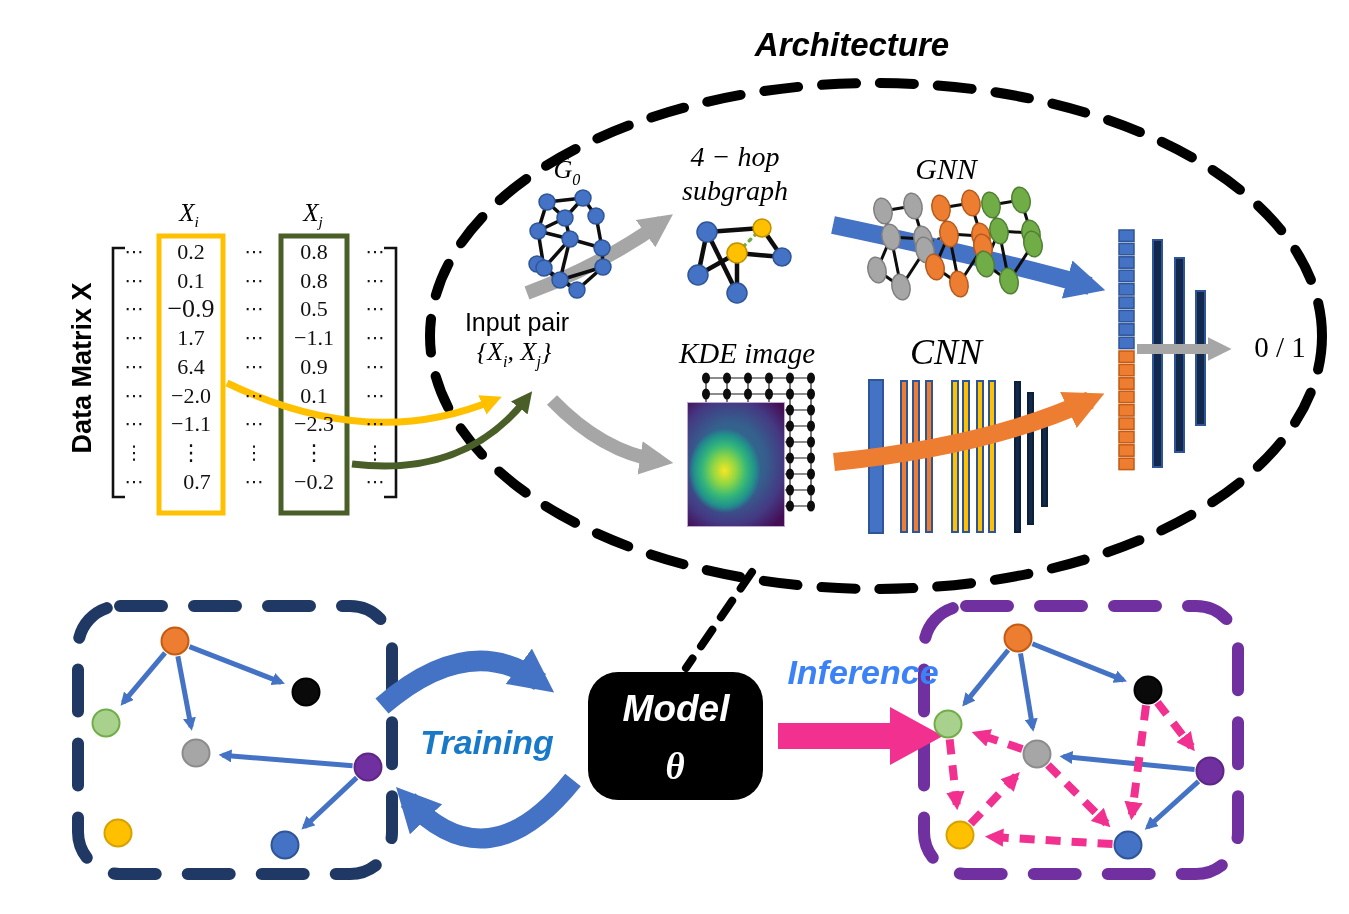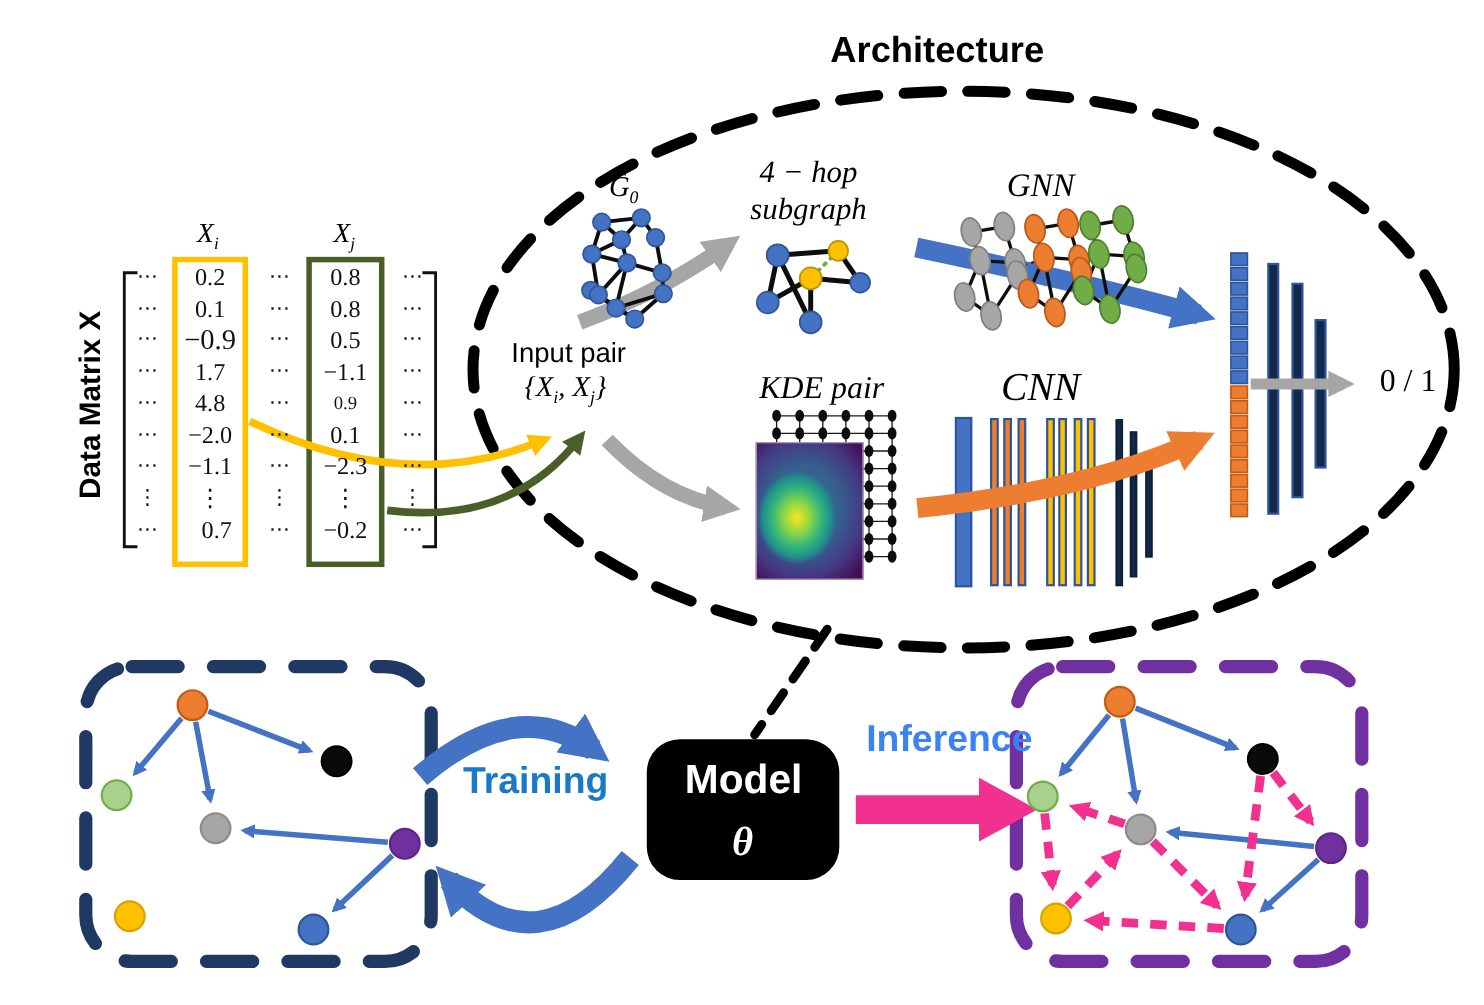--- a/index.html
+++ b/index.html
@@ -3,21 +3,21 @@
 <meta charset="utf-8">
 <style>
   html,body{margin:0;padding:0;background:#fff;}
   .stage{position:relative;width:1349px;height:914px;background:#fff;overflow:hidden;
          font-family:"Liberation Sans",sans-serif;}
   svg.layer{position:absolute;left:0;top:0;z-index:1;}
   .lbl{position:absolute;transform:translate(-50%,-50%);white-space:nowrap;z-index:3;color:#000;}
   .sans{font-family:"Liberation Sans",sans-serif;}
   .ser{font-family:"Liberation Serif",serif;}
   .it{font-style:italic;}
-  .b{font-weight:bold;}
+  .b{font-weight:bold;font-style:italic;}
   sub{font-size:62%;}
   .mcell{position:absolute;z-index:3;text-align:center;color:#111;
          font-family:"Liberation Serif",serif;}
   #kde-img{position:absolute;left:687px;top:402px;width:96px;height:123px;z-index:2;
      border:1px solid #bfa8cc;
      background:
        radial-gradient(ellipse 48% 44% at 38% 55%, #f8e621 0%, #8ed645 26%, #35b779 48%, #21918c 66%, rgba(33,145,140,0) 78%),
        radial-gradient(ellipse 80% 72% at 44% 48%, #2a788e 0%, #355f8d 45%, #443983 70%, rgba(68,57,131,0) 92%),
        #440d54;}
   #model-box{position:absolute;left:588px;top:672px;width:175px;height:128px;background:#000;
@@ -375,23 +375,23 @@
       <div class="mcell" style="left: 161px; top: 295.4px; width: 60px; height: 28.7px; line-height: 28.7px; font-size: 26px;">−0.9</div>
       <div class="mcell" style="left: 224px; top: 295.4px; width: 60px; height: 28.7px; line-height: 28.7px; font-size: 19px;">⋯</div>
       <div class="mcell" style="left: 284px; top: 295.4px; width: 60px; height: 28.7px; line-height: 28.7px; font-size: 22px;">0.5</div>
       <div class="mcell" style="left: 345px; top: 295.4px; width: 60px; height: 28.7px; line-height: 28.7px; font-size: 19px;">⋯</div>
       <div class="mcell" style="left: 104px; top: 324.1px; width: 60px; height: 28.7px; line-height: 28.7px; font-size: 19px;">⋯</div>
       <div class="mcell" style="left: 161px; top: 324.1px; width: 60px; height: 28.7px; line-height: 28.7px; font-size: 22px;">1.7</div>
       <div class="mcell" style="left: 224px; top: 324.1px; width: 60px; height: 28.7px; line-height: 28.7px; font-size: 19px;">⋯</div>
       <div class="mcell" style="left: 284px; top: 324.1px; width: 60px; height: 28.7px; line-height: 28.7px; font-size: 22px;">−1.1</div>
       <div class="mcell" style="left: 345px; top: 324.1px; width: 60px; height: 28.7px; line-height: 28.7px; font-size: 19px;">⋯</div>
       <div class="mcell" style="left: 104px; top: 352.8px; width: 60px; height: 28.7px; line-height: 28.7px; font-size: 19px;">⋯</div>
-      <div class="mcell" style="left: 161px; top: 352.8px; width: 60px; height: 28.7px; line-height: 28.7px; font-size: 22px;">4.8</div>
+      <div class="mcell" style="left: 161px; top: 352.8px; width: 60px; height: 28.7px; line-height: 28.7px; font-size: 22px;">6.4</div>
       <div class="mcell" style="left: 224px; top: 352.8px; width: 60px; height: 28.7px; line-height: 28.7px; font-size: 19px;">⋯</div>
-      <div class="mcell" style="left: 284px; top: 352.8px; width: 60px; height: 28.7px; line-height: 28.7px; font-size: 17px;">0.9</div>
+      <div class="mcell" style="left: 284px; top: 352.8px; width: 60px; height: 28.7px; line-height: 28.7px; font-size: 22px;">0.9</div>
       <div class="mcell" style="left: 345px; top: 352.8px; width: 60px; height: 28.7px; line-height: 28.7px; font-size: 19px;">⋯</div>
       <div class="mcell" style="left: 104px; top: 381.5px; width: 60px; height: 28.7px; line-height: 28.7px; font-size: 19px;">⋯</div>
       <div class="mcell" style="left: 161px; top: 381.5px; width: 60px; height: 28.7px; line-height: 28.7px; font-size: 22px;">−2.0</div>
       <div class="mcell" style="left: 224px; top: 381.5px; width: 60px; height: 28.7px; line-height: 28.7px; font-size: 19px;">⋯</div>
       <div class="mcell" style="left: 284px; top: 381.5px; width: 60px; height: 28.7px; line-height: 28.7px; font-size: 22px;">0.1</div>
       <div class="mcell" style="left: 345px; top: 381.5px; width: 60px; height: 28.7px; line-height: 28.7px; font-size: 19px;">⋯</div>
       <div class="mcell" style="left: 104px; top: 410.2px; width: 60px; height: 28.7px; line-height: 28.7px; font-size: 19px;">⋯</div>
       <div class="mcell" style="left: 161px; top: 410.2px; width: 60px; height: 28.7px; line-height: 28.7px; font-size: 22px;">−1.1</div>
       <div class="mcell" style="left: 224px; top: 410.2px; width: 60px; height: 28.7px; line-height: 28.7px; font-size: 19px;">⋯</div>
       <div class="mcell" style="left: 284px; top: 410.2px; width: 60px; height: 28.7px; line-height: 28.7px; font-size: 22px;">−2.3</div>
@@ -414,24 +414,24 @@
 </div>
 
 <div class="lbl ser it" style="left:567px;top:172px;font-size:26px;">
   <span>Ĝ</span><sub>0</sub>
 </div>
 
 <div class="lbl ser it" style="left:735px;top:157px;font-size:28px;">4 − hop</div>
 <div class="lbl ser it" style="left:735px;top:191px;font-size:28px;">subgraph</div>
 
 <div class="lbl ser it" style="left:946px;top:169px;font-size:30px;text-align:right;">GNN</div>
-<div class="lbl ser it" style="left:747px;top:353px;font-size:29px;">KDE pair</div>
+<div class="lbl ser it" style="left:747px;top:353px;font-size:29px;">KDE image</div>
 <div class="lbl ser it" style="left:946px;top:352px;font-size:36px;">CNN</div>
 
 <div class="lbl ser" style="left:1280px;top:347px;font-size:29px;">0 / 1</div>
 
 <div class="lbl sans b" style="left:676px;top:709px;font-size:37px;color:#fff;">Model</div>
 <div class="lbl ser it b" style="left:675px;top:766px;font-size:37px;color:#fff;">θ</div>
 
-<div class="lbl sans b" style="left:487px;top:710px;font-size:34px;color:#1879C8;">Training</div>
+<div class="lbl sans b" style="left:487px;top:742px;font-size:34px;color:#1879C8;">Training</div>
 <div class="lbl sans b" style="left:863px;top:672px;font-size:34px;color:#3b82f6;">Inference</div>
 
 </div>
 
 </body></html>

